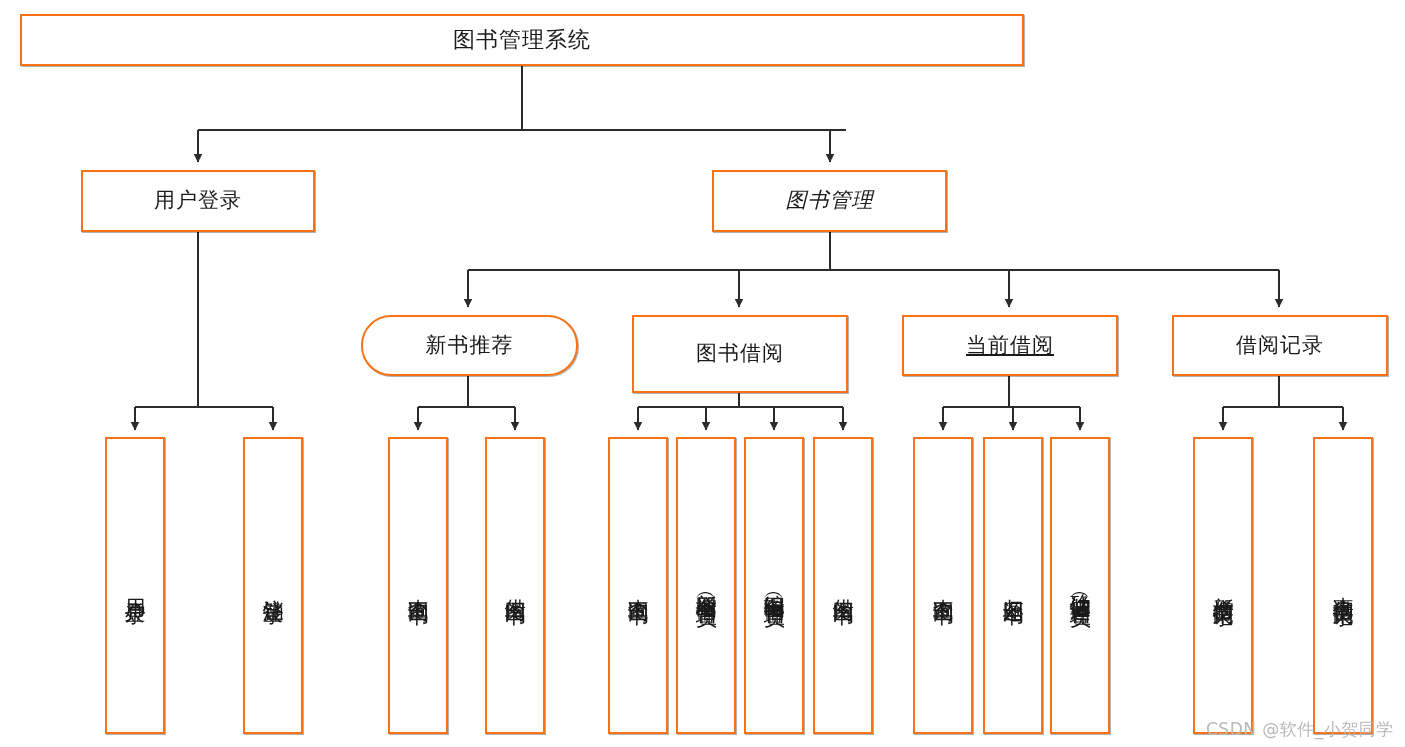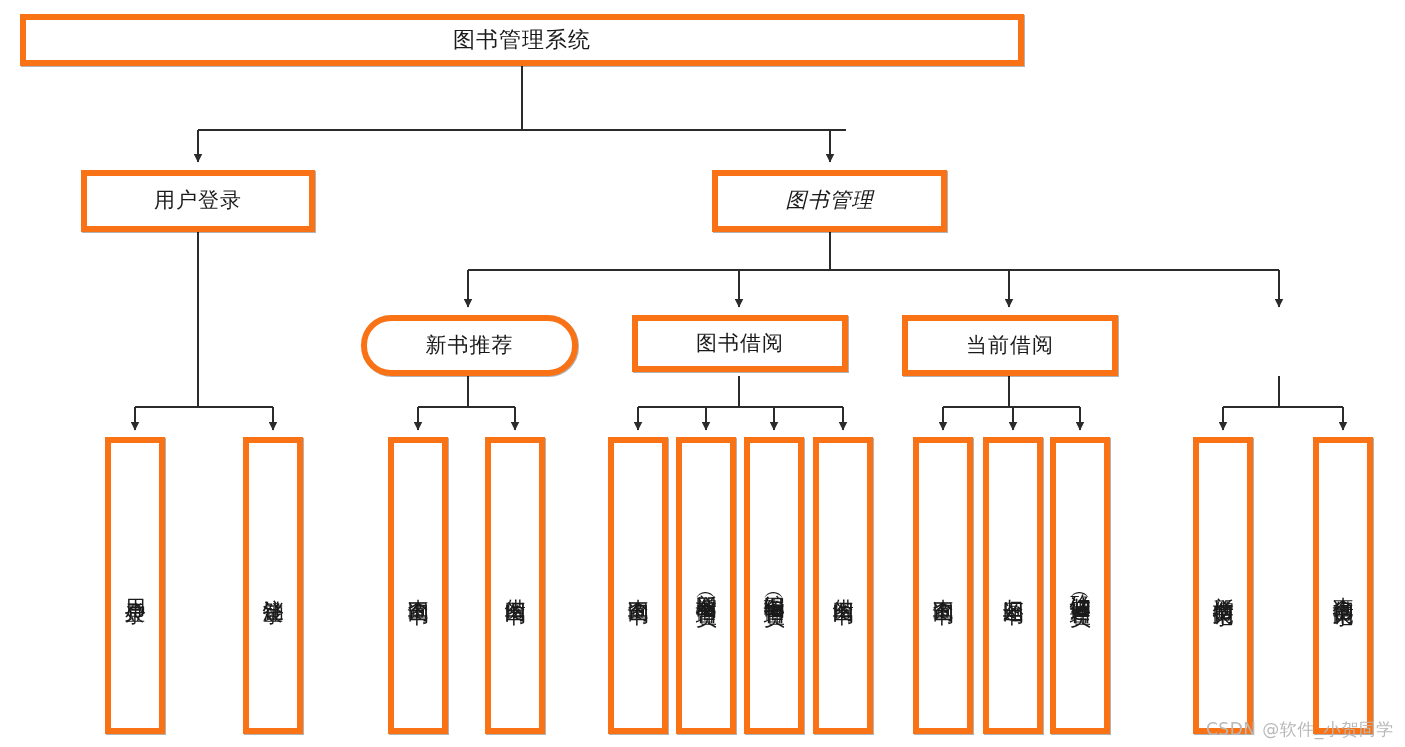--- a/index.html
+++ b/index.html
@@ -20,21 +20,21 @@
     left: 0;
     top: 0;
     width: 1405px;
     height: 747px;
     pointer-events: none;
   }
   .node {
     position: absolute;
     box-sizing: border-box;
     background: #ffffff;
-    border: 6px solid #f97316;
+    border: 2px solid #f97316;
     box-shadow: 1px 1px 0 0 rgba(0,0,0,0.30);
     display: flex;
     align-items: center;
     justify-content: center;
     color: #1a1a1a;
   }
   .node-h {
     font-size: 21px;
     letter-spacing: 1px;
     line-height: 1.1;
@@ -121,25 +121,28 @@
   <div class="node" style="left:81px; top:170px; width:234px; height:62px;">
     <span class="node-h">用户登录</span>
   </div>
   <div class="node" style="left:712px; top:170px; width:235px; height:62px;font-style:italic;">
     <span class="node-h">图书管理</span>
   </div>
 
   <div class="node" style="left:361px; top:315px; width:217px; height:61px;border-radius:30px;">
     <span class="node-h">新书推荐</span>
   </div>
-  <div class="node" style="left:632px; top:315px; width:216px; height:57px;">
+  <div class="node" style="left:632px; top:315px; width:216px; height:78px;">
     <span class="node-h">图书借阅</span>
   </div>
-  <div class="node" style="left:902px; top:315px; width:216px; height:61px;">
+  <div class="node" style="left:902px; top:315px; width:216px; height:61px;text-decoration:underline;">
     <span class="node-h">当前借阅</span>
+  </div>
+  <div class="node" style="left:1172px; top:315px; width:216px; height:61px;">
+    <span class="node-h">借阅记录</span>
   </div>
 
   <div class="node" style="left:105px; top:437px; width:60px; height:297px;">
     <span class="node-v">用户登录</span>
   </div>
   <div class="node" style="left:243px; top:437px; width:60px; height:297px;">
     <span class="node-v">注销登录</span>
   </div>
 
   <div class="node" style="left:388px; top:437px; width:60px; height:297px;">

